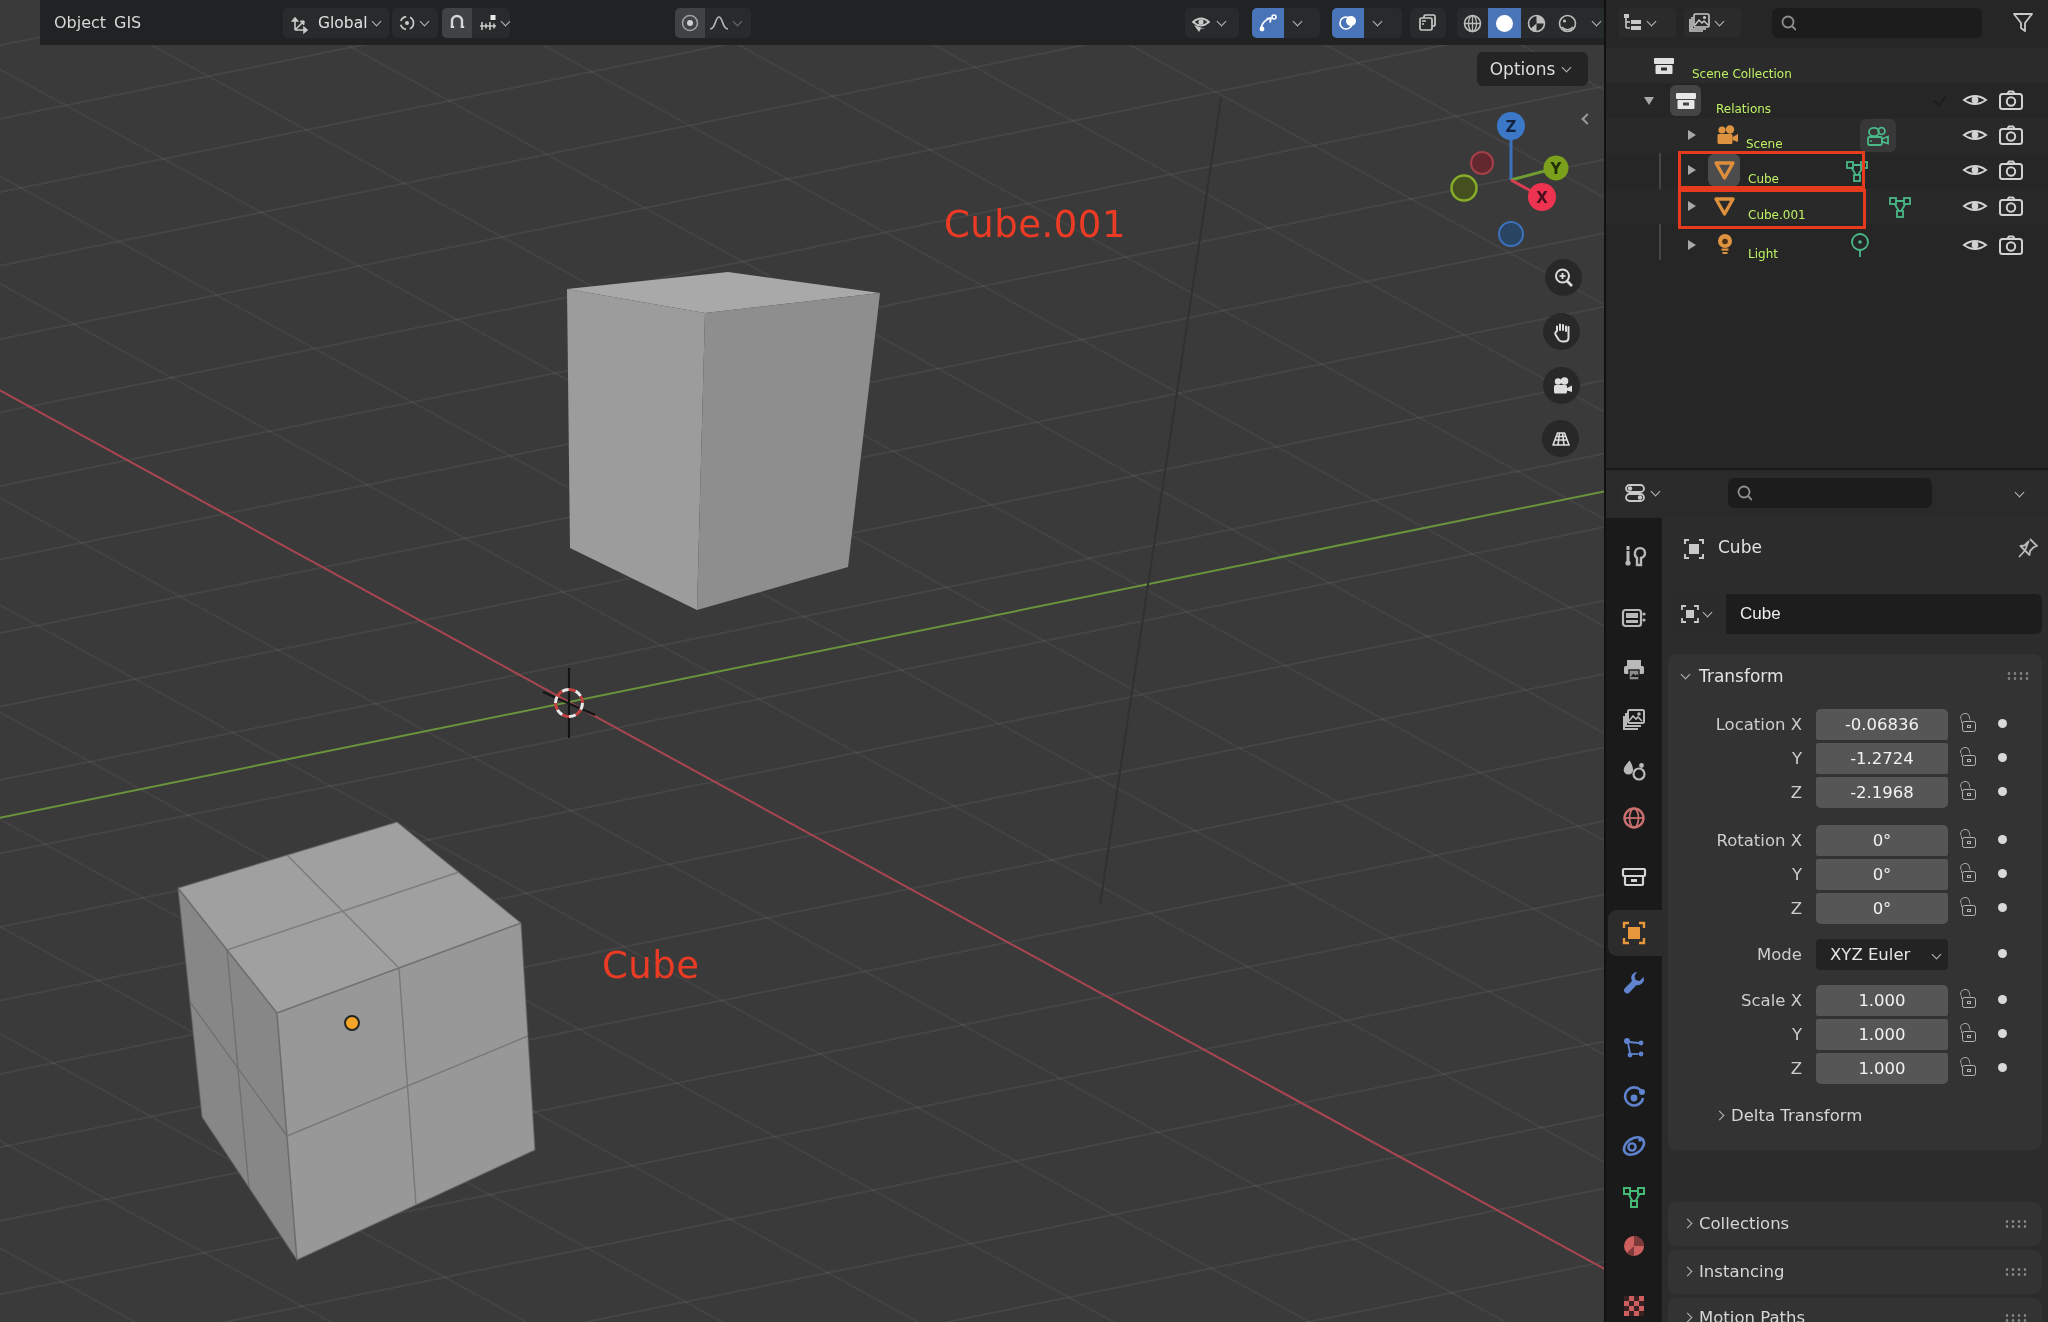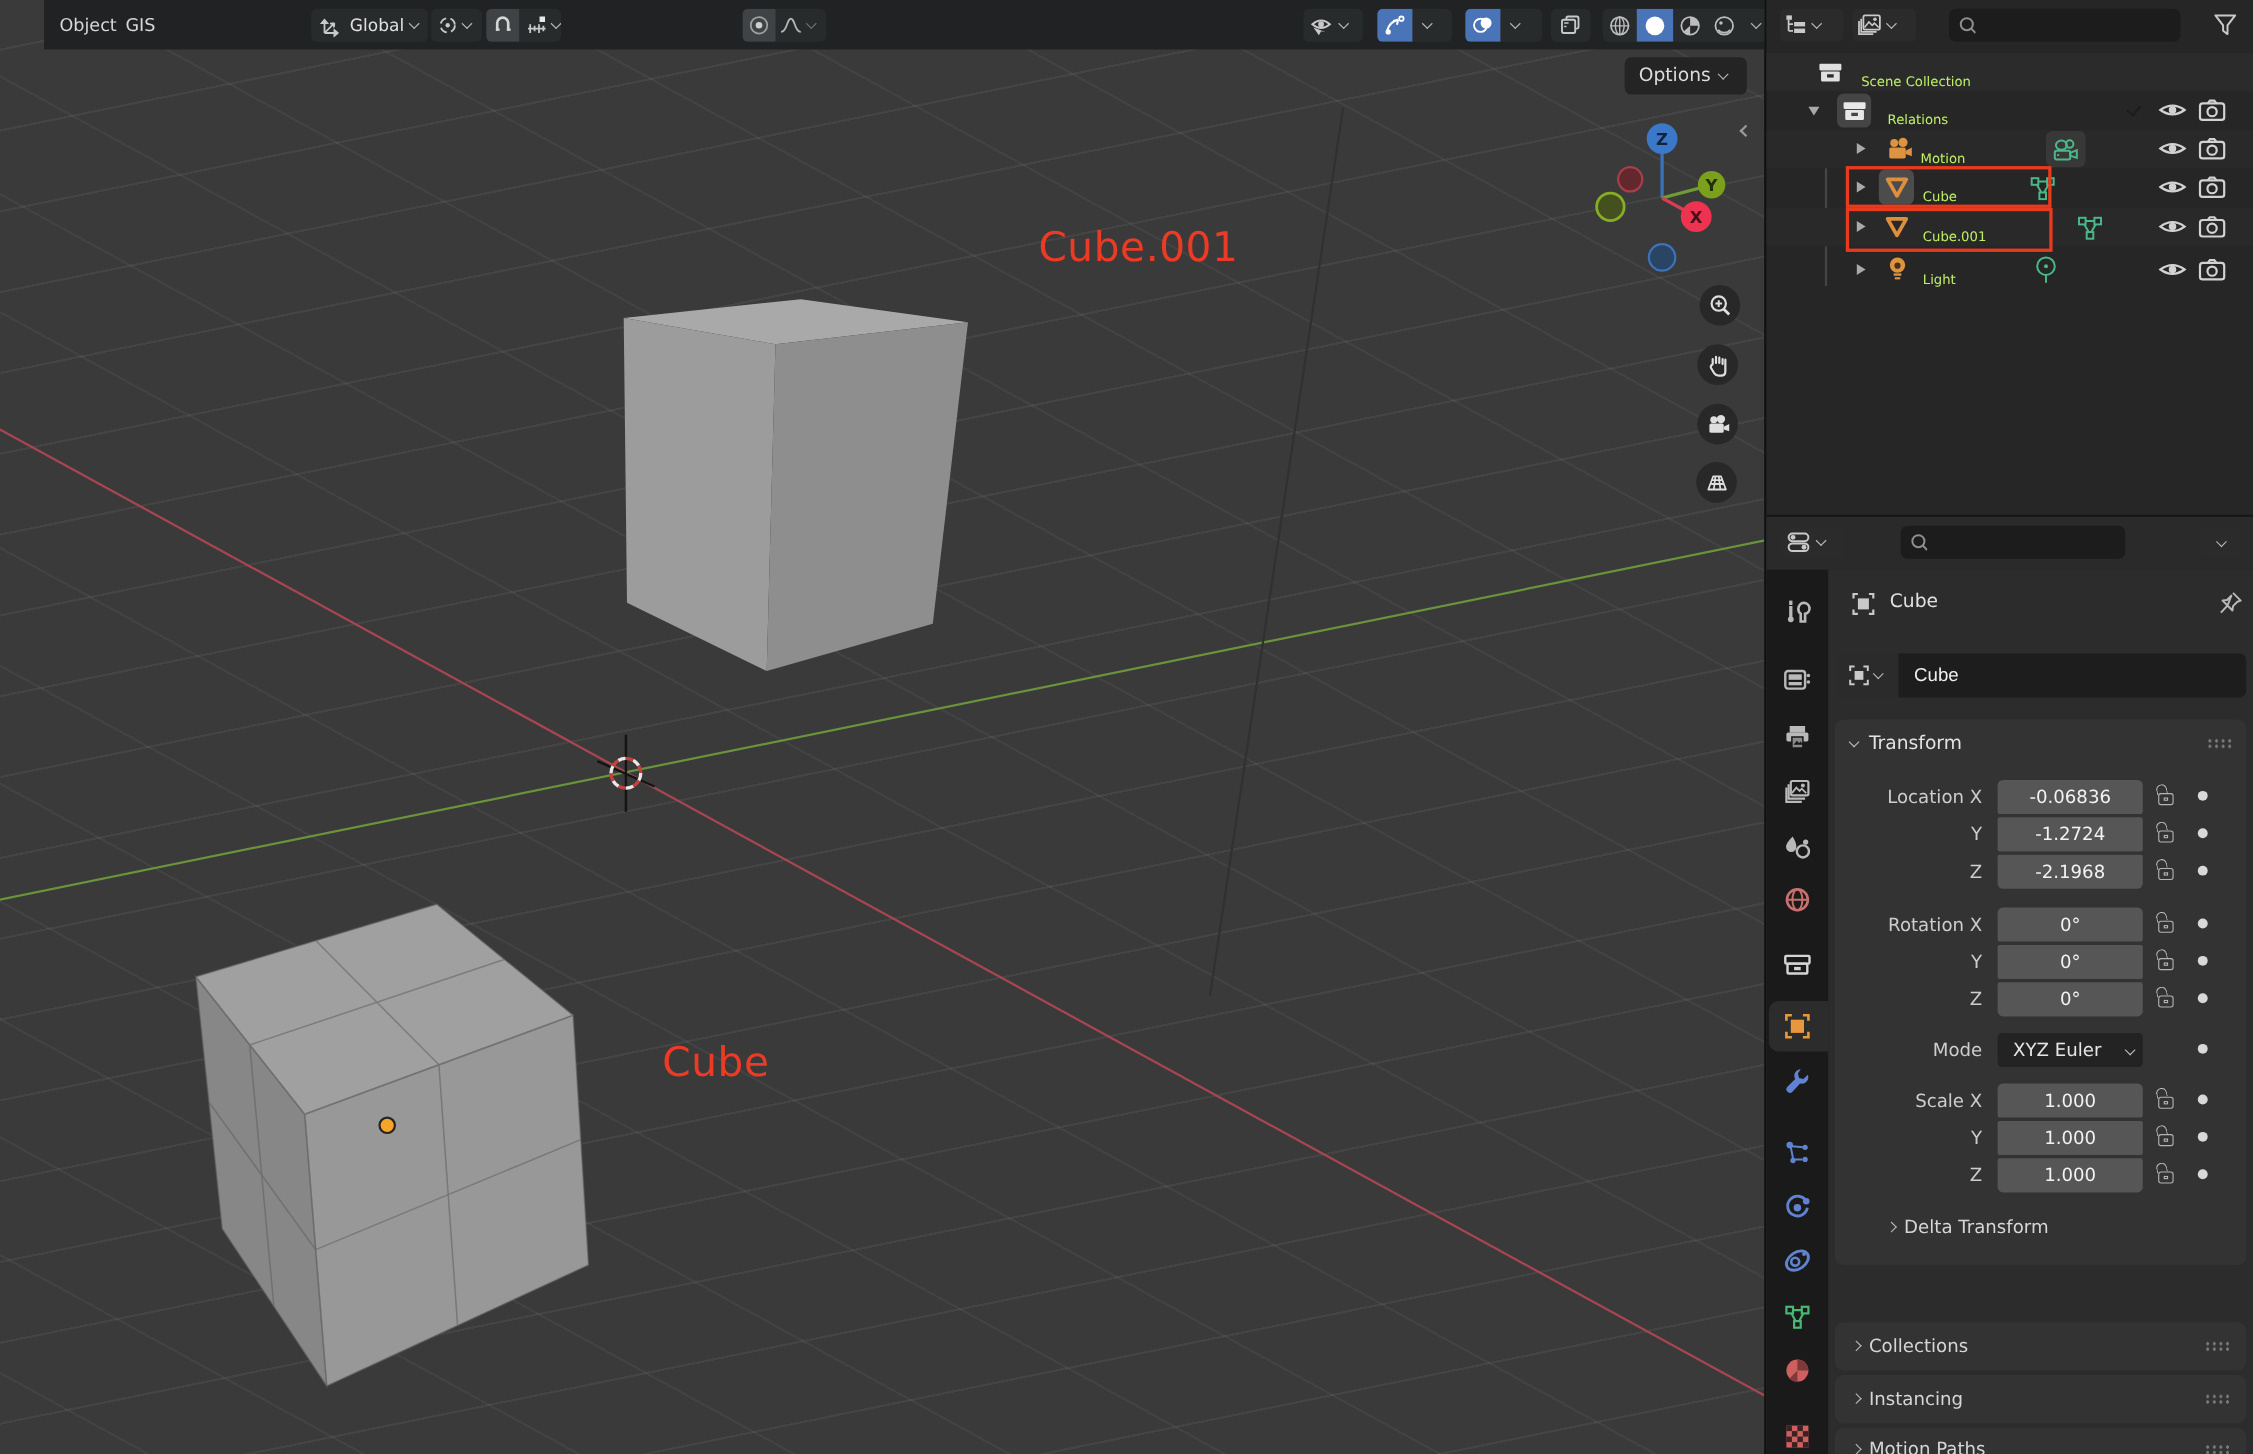--- a/index.html
+++ b/index.html
@@ -380,21 +380,21 @@
     </div>
 
     <div class="abs orow" style="top:118px; background:#292929;">
       <span class="abs tri-r" style="left:82px; top:12px;"></span>
       <svg class="abs" style="left:108px; top:6px;" width="26" height="23">
           <circle cx="8" cy="6" r="3.6" fill="#dd933f"></circle>
           <circle cx="16" cy="5.5" r="4.2" fill="#dd933f"></circle>
           <rect x="3.5" y="10" width="15" height="10" rx="1.5" fill="#dd933f"></rect>
           <polygon points="18.5,13 24,10 24,18 18.5,16" fill="#dd933f"></polygon>
         </svg>
-      <span class="rowlbl" style="left:140px;">Motion</span>
+      <span class="rowlbl" style="left:140px;">Scene</span>
       <span class="abs databg" style="left:254px; top:1px; width:36px; height:33px;"></span>
       <svg class="abs" style="left:259px; top:7px;" width="27" height="22">
           <ellipse cx="9" cy="7" rx="5" ry="4.2" fill="none" stroke="#4ab888" stroke-width="1.8"></ellipse>
           <circle cx="16.5" cy="6" r="3.4" fill="none" stroke="#4ab888" stroke-width="1.8"></circle>
           <rect x="3" y="12" width="14" height="8" rx="1.5" fill="none" stroke="#4ab888" stroke-width="1.8"></rect>
           <polygon points="17,14 23,11.5 23,18.5 17,16.5" fill="none" stroke="#4ab888" stroke-width="1.8"></polygon>
           <path d="M5 16 h2" stroke="#4ab888" stroke-width="1.6"></path>
         </svg>
       <svg class="abs" style="left:356px; top:7px;" width="26" height="20">
           <path d="M2 10 Q13 2 24 10 Q13 18 2 10 Z" fill="none" stroke="#d2d2d2" stroke-width="2"></path>

